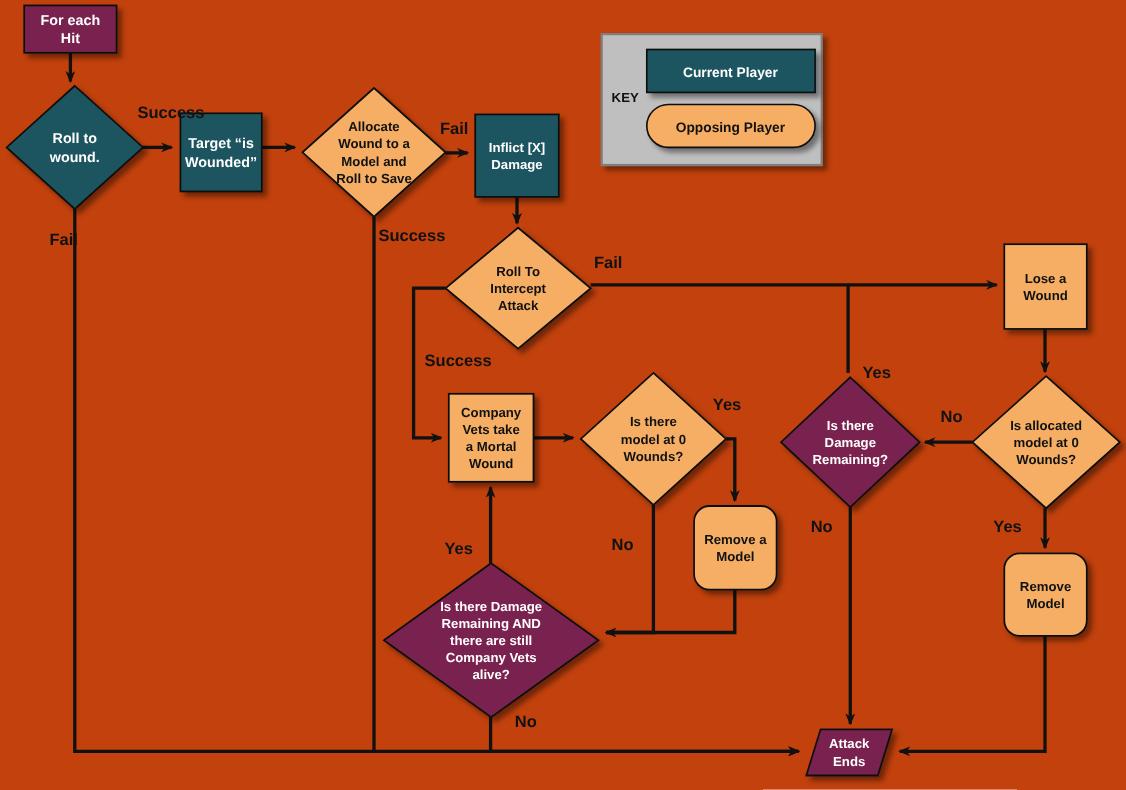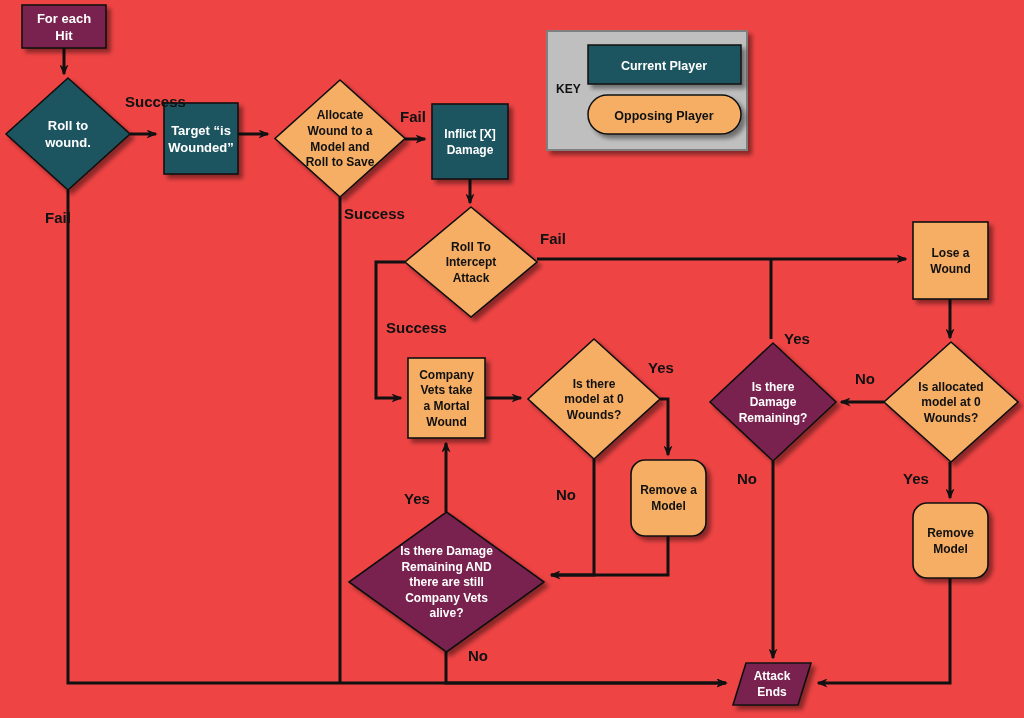--- a/index.html
+++ b/index.html
@@ -1,18 +1,18 @@
 <!DOCTYPE html>
 <html><head>
 <meta charset="utf-8">
 <style>
   html,body{margin:0;padding:0;background:#ffffff;}
   body{width:1024px;height:718px;overflow:hidden;
        font-family:"Liberation Sans", sans-serif;}
-  #stage{position:relative;width:1024px;height:718px;background:#ef4444;}
+  #stage{position:relative;width:1024px;height:718px;background:#c2410c;}
   svg{position:absolute;left:0;top:0;width:1024px;height:718px;}
   .nodetext{font-family:"Liberation Sans", sans-serif;font-weight:bold;}
   .edgelabel{font-family:"Liberation Sans", sans-serif;font-weight:bold;
              font-size:15px;fill:#111111;}
   .keylabel{font-family:"Liberation Sans", sans-serif;font-weight:bold;
             font-size:12px;fill:#111111;}
 </style>
 </head>
 <body>
 

